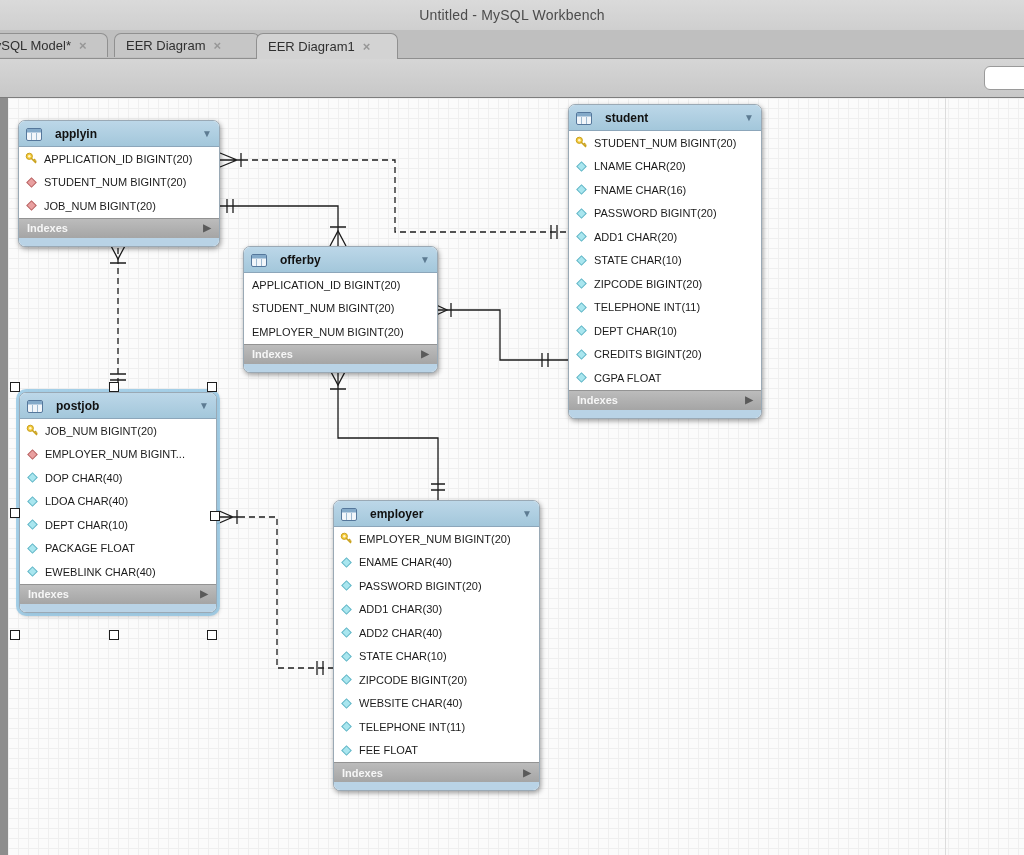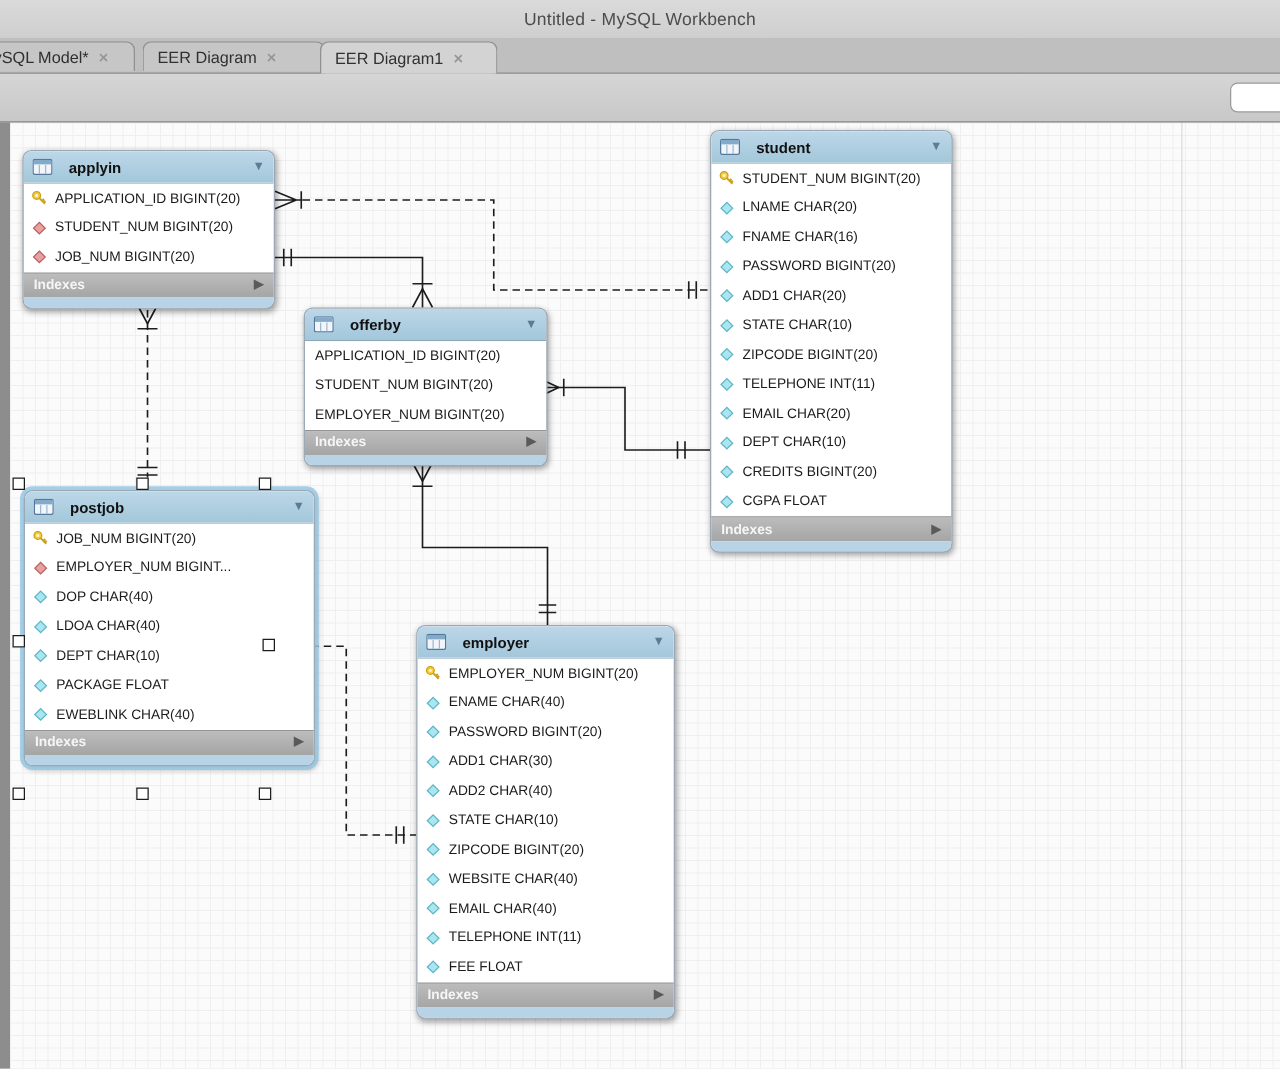--- a/index.html
+++ b/index.html
@@ -239,47 +239,41 @@
       <div class="trow">
         <span style="width: 13px; height: 13px; flex: 0 0 13px; display: inline-block;"><svg width="13" height="13" viewBox="0 0 13 13">
             <rect x="3.2" y="3.2" width="6.6" height="6.6" transform="rotate(45 6.5 6.5)" fill="#a9e6ef" stroke="#5fb5c6"></rect>
           </svg></span>
         <span>TELEPHONE INT(11)</span>
       </div>
       <div class="trow">
         <span style="width: 13px; height: 13px; flex: 0 0 13px; display: inline-block;"><svg width="13" height="13" viewBox="0 0 13 13">
             <rect x="3.2" y="3.2" width="6.6" height="6.6" transform="rotate(45 6.5 6.5)" fill="#a9e6ef" stroke="#5fb5c6"></rect>
           </svg></span>
-        <span>EMAIL CHAR(20)</span>
-      </div>
-      <div class="trow">
-        <span style="width: 13px; height: 13px; flex: 0 0 13px; display: inline-block;"><svg width="13" height="13" viewBox="0 0 13 13">
-            <rect x="3.2" y="3.2" width="6.6" height="6.6" transform="rotate(45 6.5 6.5)" fill="#a9e6ef" stroke="#5fb5c6"></rect>
-          </svg></span>
         <span>DEPT CHAR(10)</span>
       </div>
       <div class="trow">
         <span style="width: 13px; height: 13px; flex: 0 0 13px; display: inline-block;"><svg width="13" height="13" viewBox="0 0 13 13">
             <rect x="3.2" y="3.2" width="6.6" height="6.6" transform="rotate(45 6.5 6.5)" fill="#a9e6ef" stroke="#5fb5c6"></rect>
           </svg></span>
         <span>CREDITS BIGINT(20)</span>
       </div>
       <div class="trow">
         <span style="width: 13px; height: 13px; flex: 0 0 13px; display: inline-block;"><svg width="13" height="13" viewBox="0 0 13 13">
             <rect x="3.2" y="3.2" width="6.6" height="6.6" transform="rotate(45 6.5 6.5)" fill="#a9e6ef" stroke="#5fb5c6"></rect>
           </svg></span>
         <span>CGPA FLOAT</span>
       </div>
       <div class="tindexes">
         <span>Indexes</span>
         <span class="iarrow">▶</span>
       </div>
       <div class="tfoot"></div>
     </div>
-    <div class="ertable selected" style="left: 19px; top: 392px; width: 233px;">
+    <div class="ertable selected" style="left: 19px; top: 392px; width: 198px;">
       <div class="thead">
         <span style="width: 16px; height: 13px; flex: 0 0 16px; display: inline-block;"><svg width="16" height="13" viewBox="0 0 16 13">
             <rect x="0.5" y="0.5" width="15" height="12" rx="1.5" fill="#f2f6fa" stroke="#55779b"></rect>
             <rect x="1" y="1" width="14" height="3.5" fill="#84aac9"></rect>
             <path d="M5.5,5 V12 M10.5,5 V12" stroke="#9db9d0" stroke-width="1"></path>
           </svg></span>
         <span class="ttitle">postjob</span>
         <span class="tarrow">▼</span>
       </div>
       <div class="trow">
@@ -389,26 +383,20 @@
       <div class="trow">
         <span style="width: 13px; height: 13px; flex: 0 0 13px; display: inline-block;"><svg width="13" height="13" viewBox="0 0 13 13">
             <rect x="3.2" y="3.2" width="6.6" height="6.6" transform="rotate(45 6.5 6.5)" fill="#a9e6ef" stroke="#5fb5c6"></rect>
           </svg></span>
         <span>WEBSITE CHAR(40)</span>
       </div>
       <div class="trow">
         <span style="width: 13px; height: 13px; flex: 0 0 13px; display: inline-block;"><svg width="13" height="13" viewBox="0 0 13 13">
             <rect x="3.2" y="3.2" width="6.6" height="6.6" transform="rotate(45 6.5 6.5)" fill="#a9e6ef" stroke="#5fb5c6"></rect>
           </svg></span>
-        <span>EMAIL CHAR(40)</span>
-      </div>
-      <div class="trow">
-        <span style="width: 13px; height: 13px; flex: 0 0 13px; display: inline-block;"><svg width="13" height="13" viewBox="0 0 13 13">
-            <rect x="3.2" y="3.2" width="6.6" height="6.6" transform="rotate(45 6.5 6.5)" fill="#a9e6ef" stroke="#5fb5c6"></rect>
-          </svg></span>
         <span>TELEPHONE INT(11)</span>
       </div>
       <div class="trow">
         <span style="width: 13px; height: 13px; flex: 0 0 13px; display: inline-block;"><svg width="13" height="13" viewBox="0 0 13 13">
             <rect x="3.2" y="3.2" width="6.6" height="6.6" transform="rotate(45 6.5 6.5)" fill="#a9e6ef" stroke="#5fb5c6"></rect>
           </svg></span>
         <span>FEE FLOAT</span>
       </div>
       <div class="tindexes">
         <span>Indexes</span>

